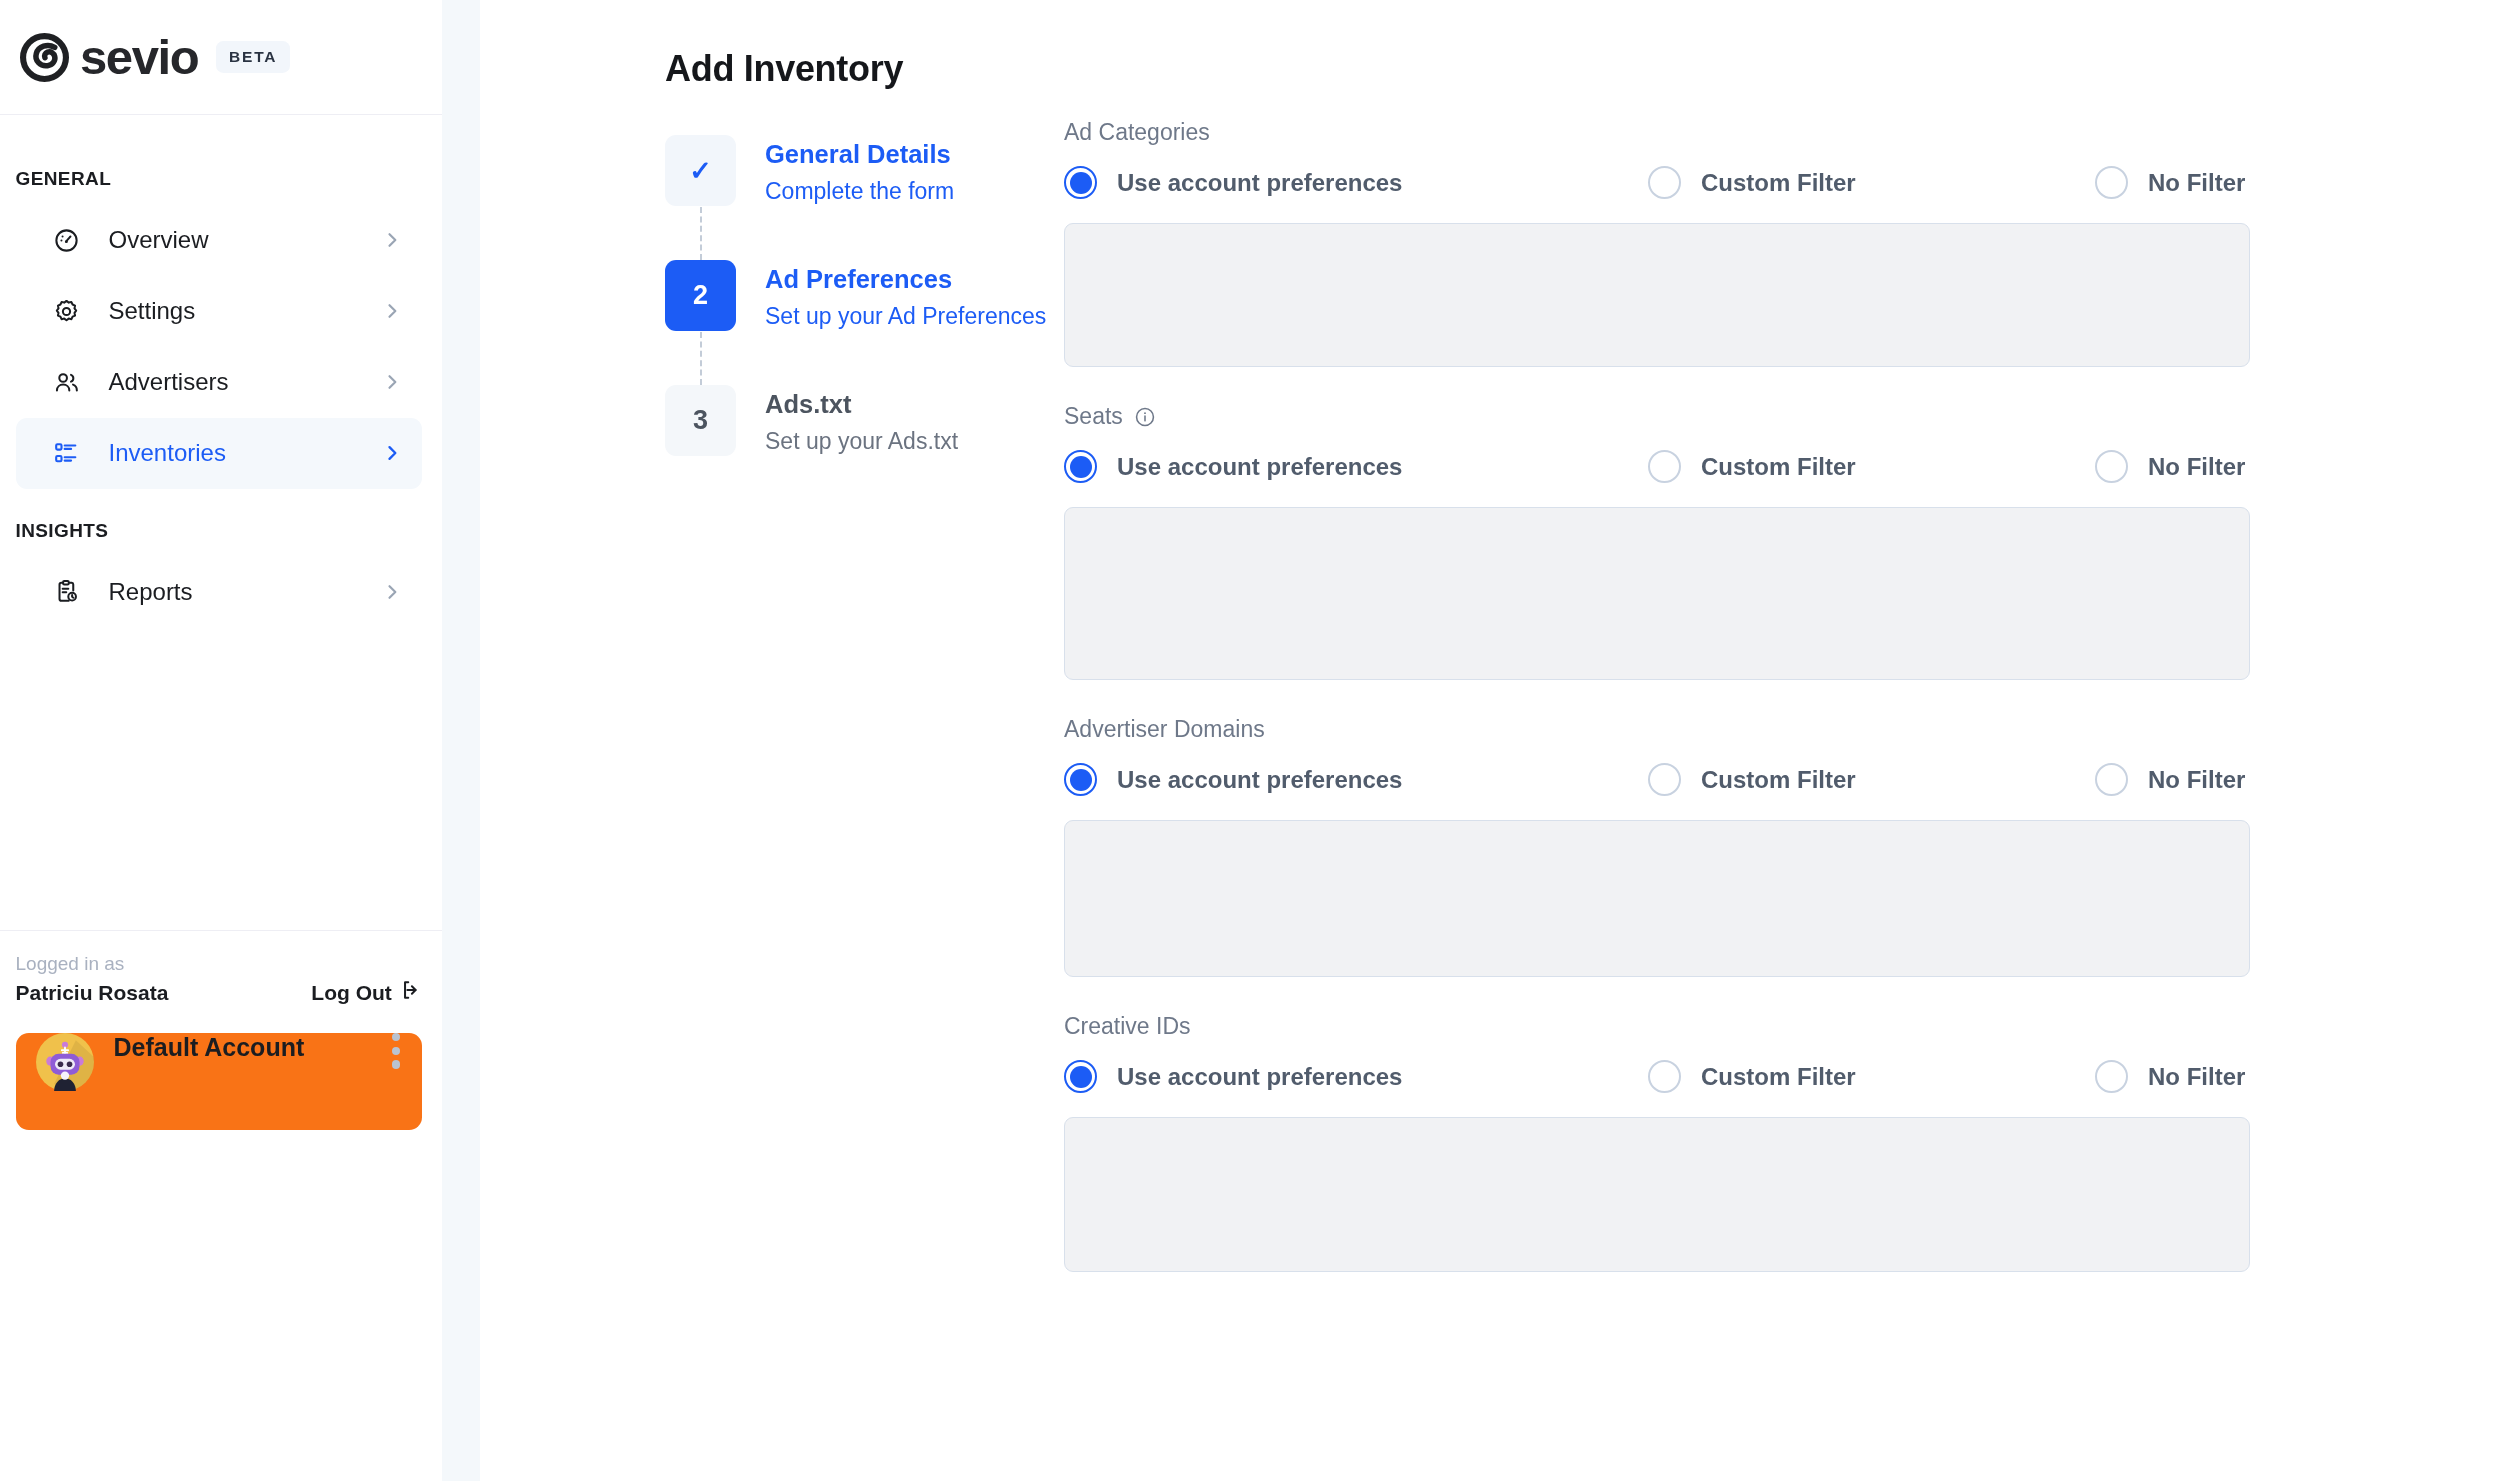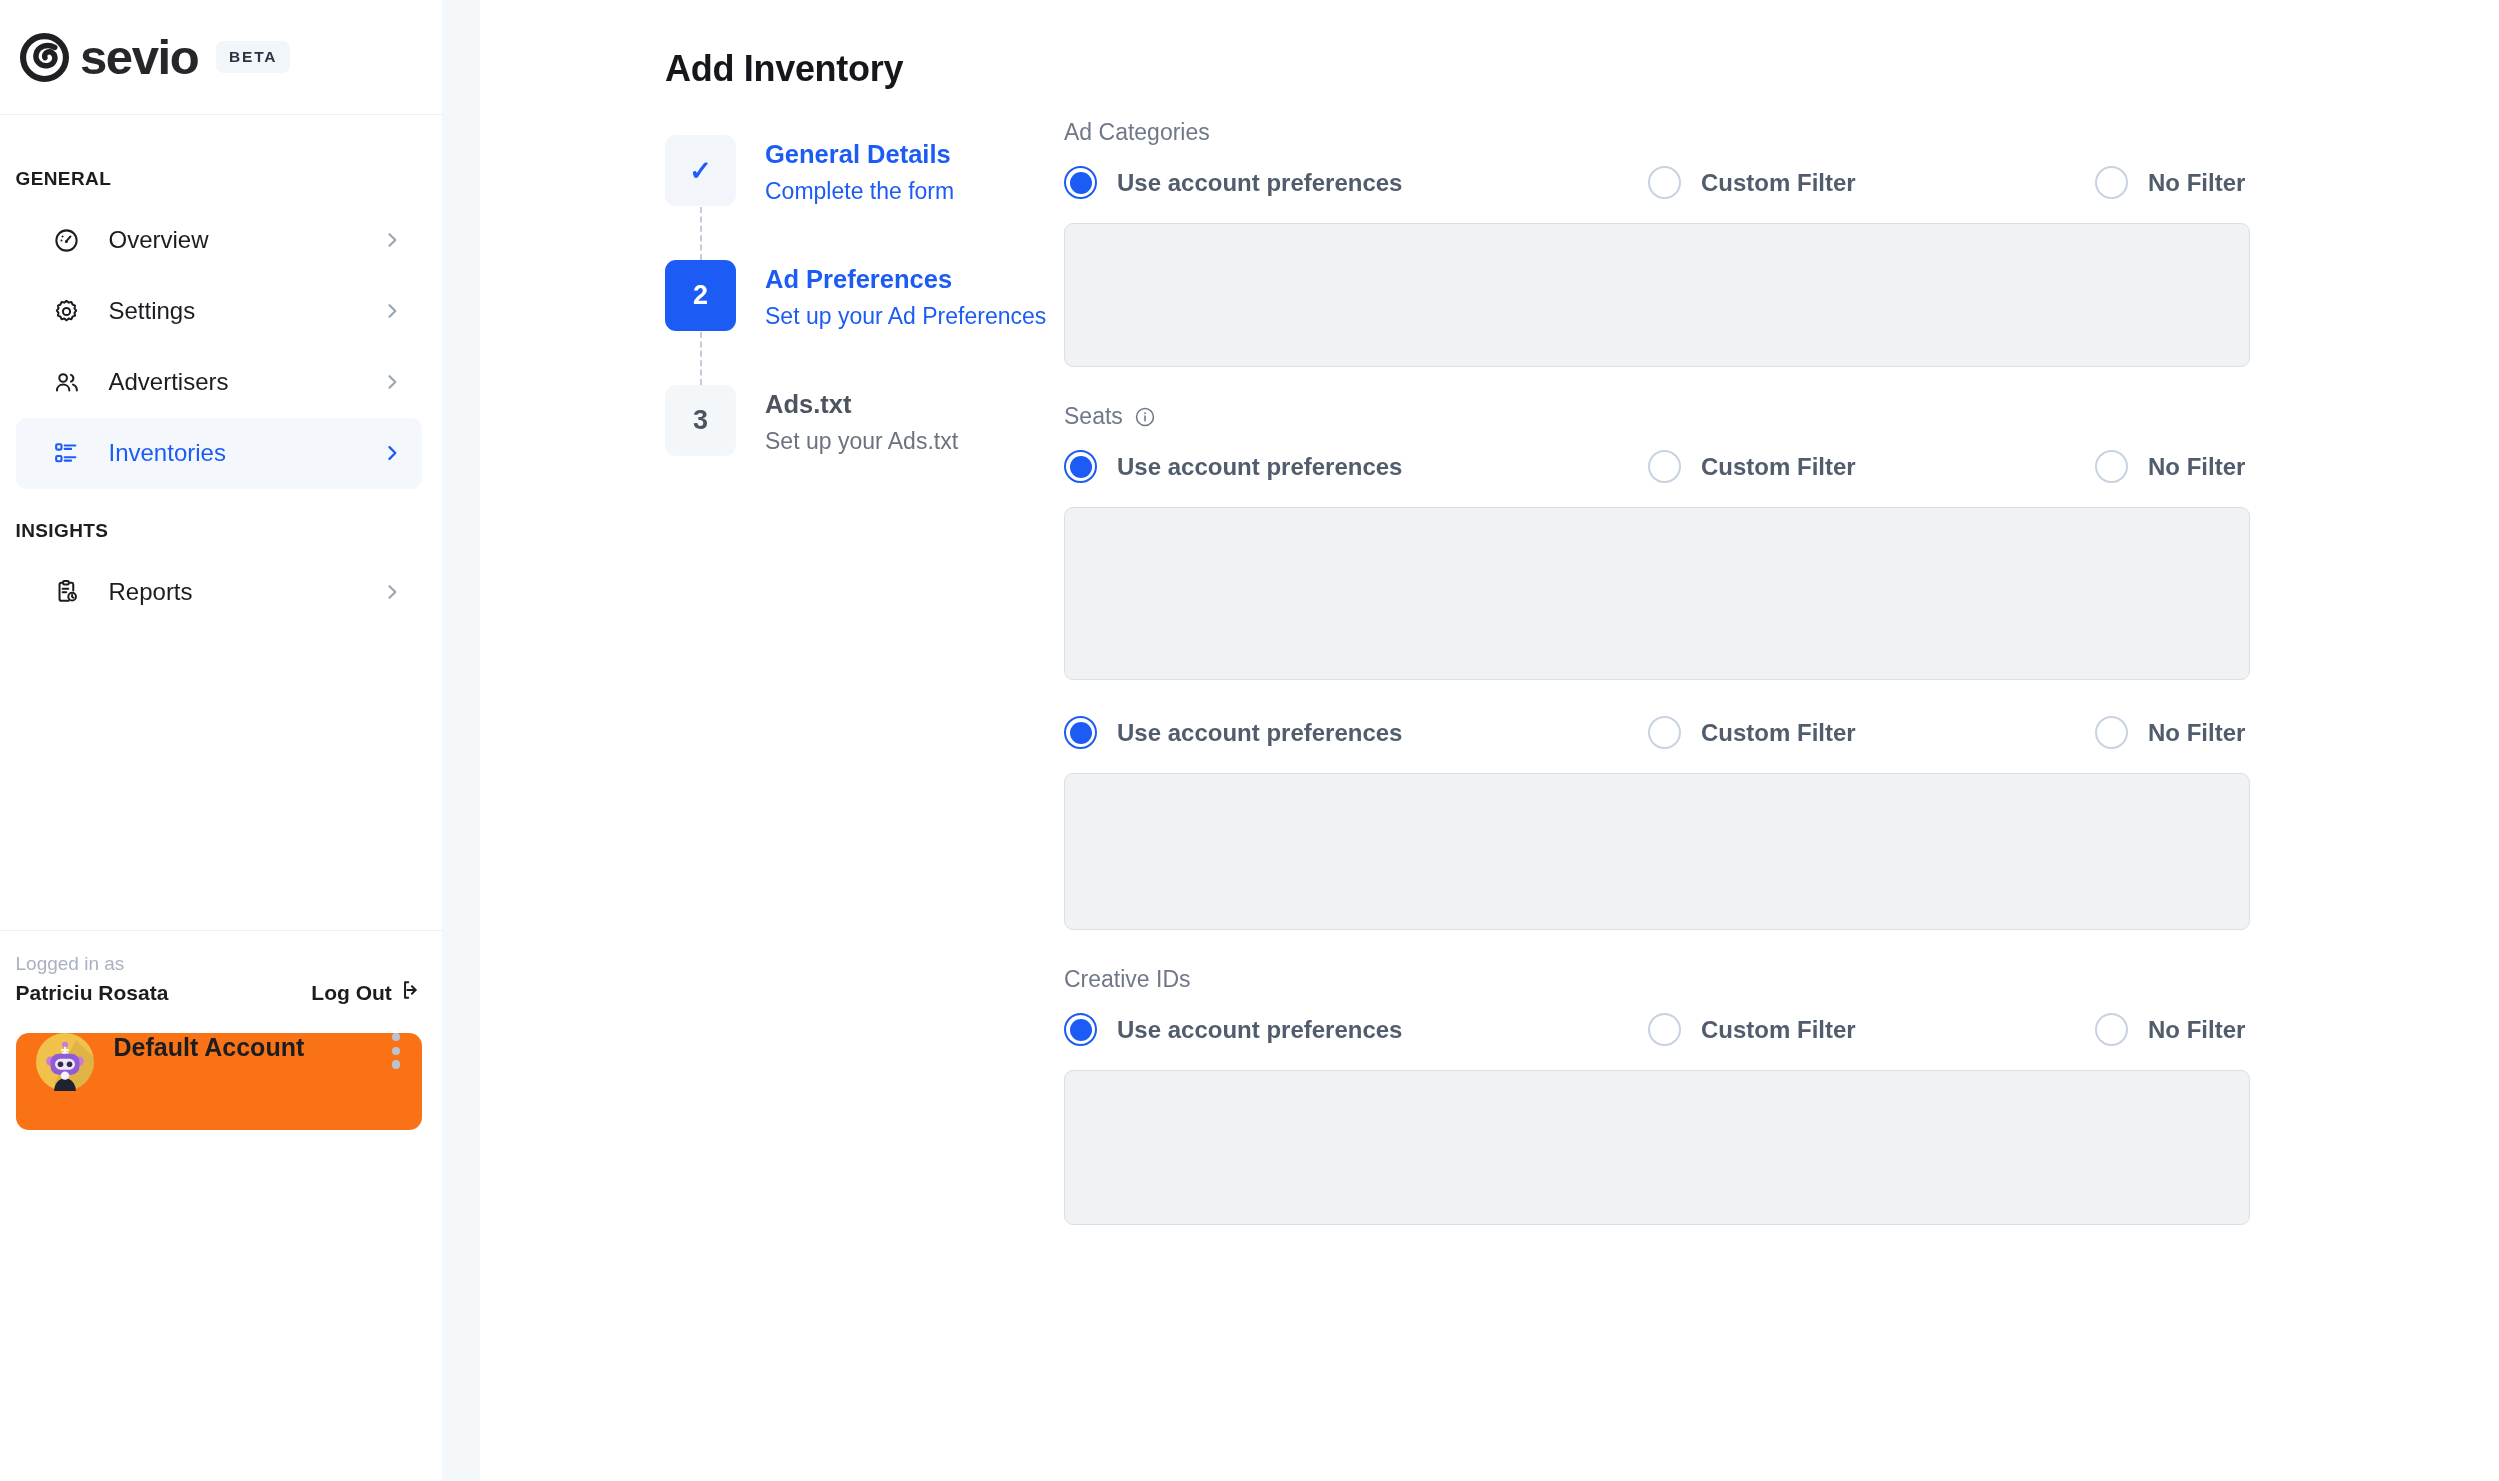--- a/index.html
+++ b/index.html
@@ -379,20 +379,23 @@
             </div>
             <div class="radio-opt">
               <span class="radio-mark"></span>
               <span class="radio-label">No Filter</span>
             </div>
           </div>
           <div class="disabled-box h-seat"></div>
         </div>
 
         <div class="field-block">
+          <div class="field-label">
+            <span>Advertiser Domains</span>
+          </div>
           <div class="radio-row">
             <div class="radio-opt o1 selected">
               <span class="radio-mark"></span>
               <span class="radio-label">Use account preferences</span>
             </div>
             <div class="radio-opt o2">
               <span class="radio-mark"></span>
               <span class="radio-label">Custom Filter</span>
             </div>
             <div class="radio-opt">

